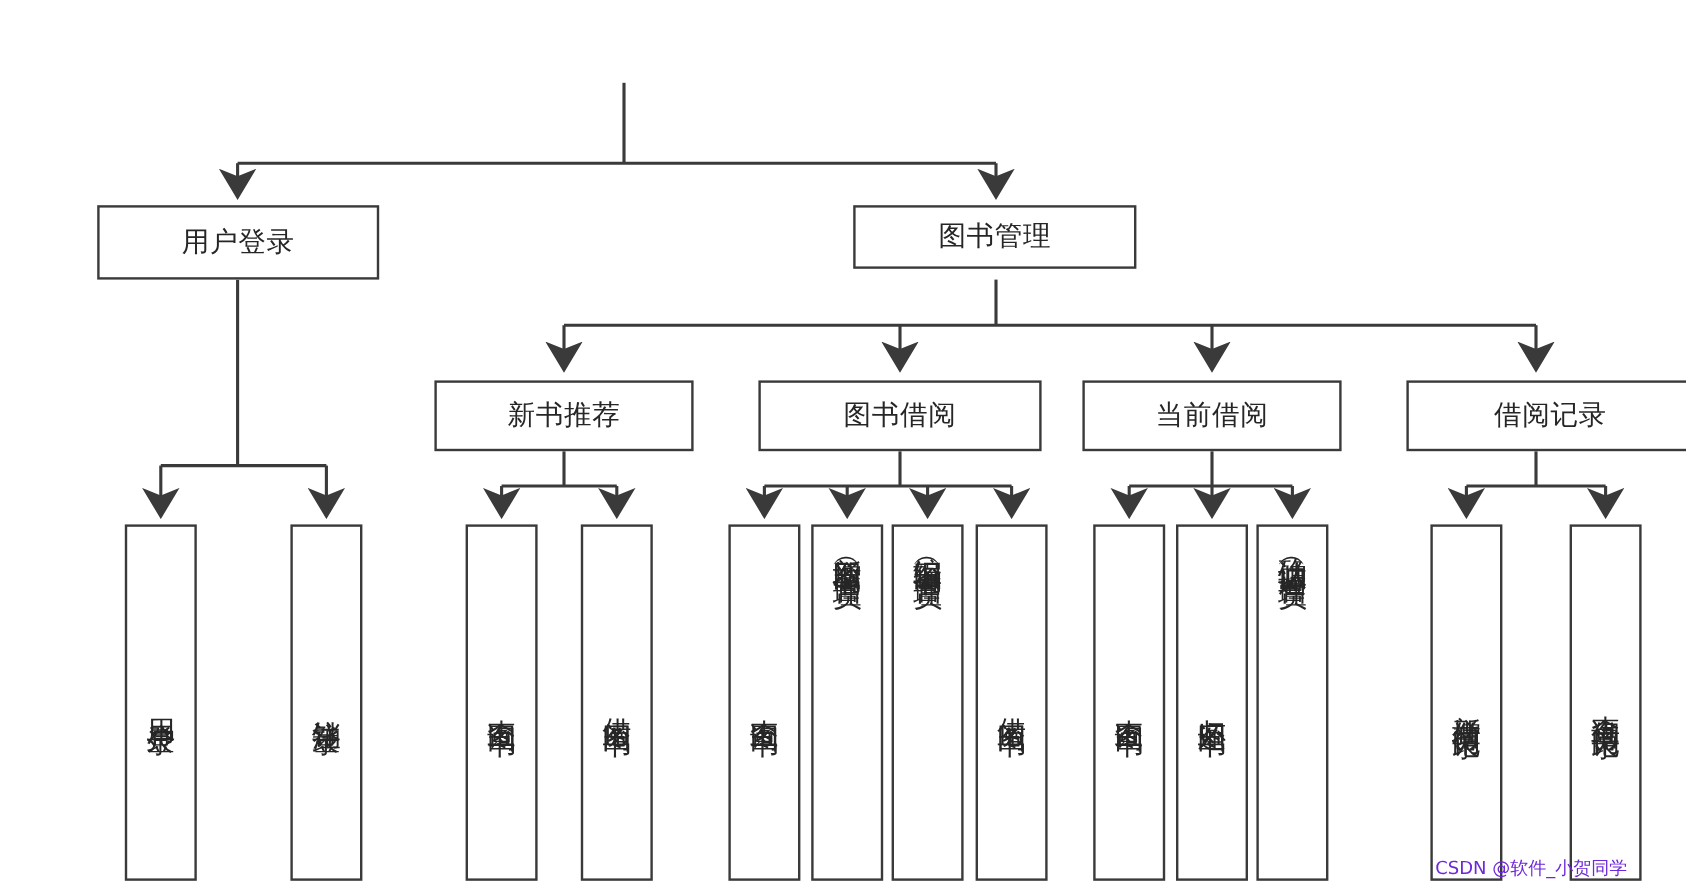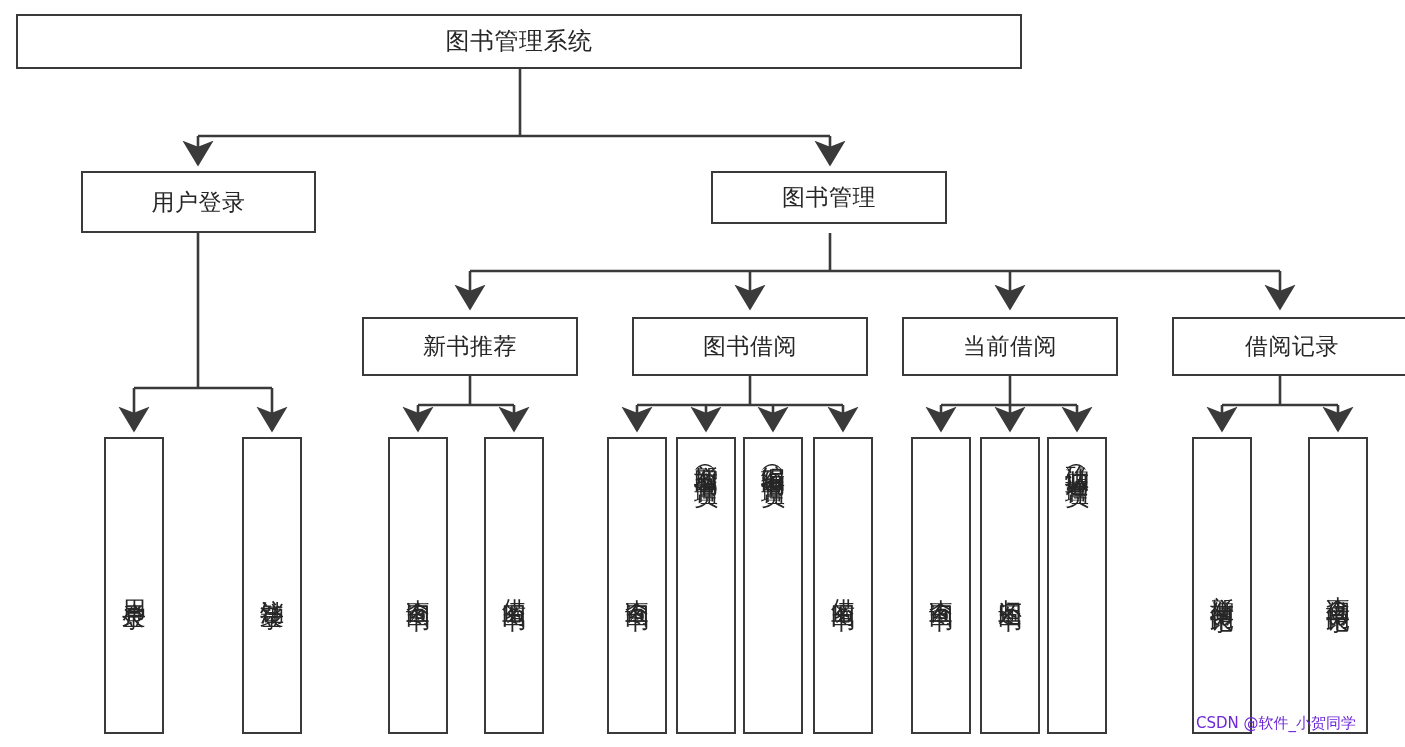--- a/index.html
+++ b/index.html
@@ -126,23 +126,20 @@
       <path d="M 1010 405 L 1010 430" marker-end="url(#arrow)"></path>
       <path d="M 1077 405 L 1077 430" marker-end="url(#arrow)"></path>
 
       <path d="M 1280 376 L 1280 405"></path>
       <path d="M 1222 405 L 1338 405"></path>
       <path d="M 1222 405 L 1222 430" marker-end="url(#arrow)"></path>
       <path d="M 1338 405 L 1338 430" marker-end="url(#arrow)"></path>
     </g>
   </svg>
 
-  <div class="node root horiz" style="left:16px; top:14px; width:1006px; height:55px;">
-    <span class="label">图书管理系统</span>
-  </div>
 
   <div class="node horiz" style="left:81px; top:171px; width:235px; height:62px;">
     <span class="label">用户登录</span>
   </div>
   <div class="node horiz" style="left:711px; top:171px; width:236px; height:53px;">
     <span class="label">图书管理</span>
   </div>
 
   <div class="node horiz" style="left:362px; top:317px; width:216px; height:59px;">
     <span class="label">新书推荐</span>

